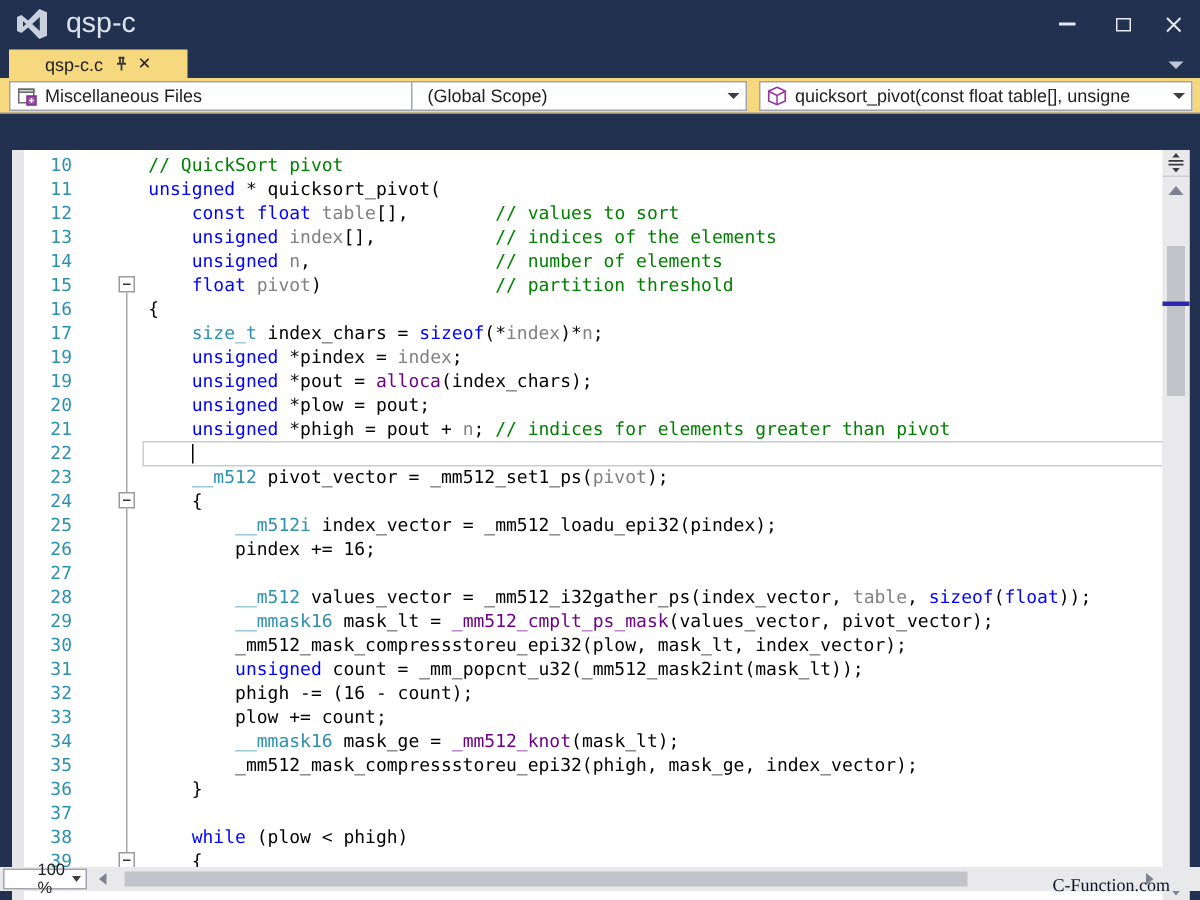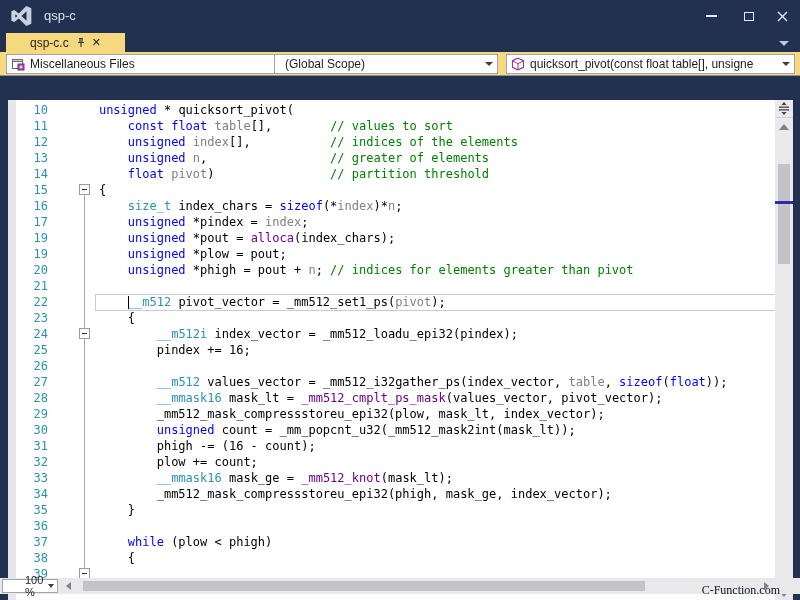--- a/index.html
+++ b/index.html
@@ -6,21 +6,21 @@
   html,body { background:#333; }
   .window {
     position:relative; width:800px; height:600px; overflow:hidden;
     background:#223150; font-family:"Liberation Sans", sans-serif;
     -webkit-font-smoothing:antialiased;
   }
   
   .titlebar { position:absolute; left:0; top:0; width:800px; height:32px; }
   .vslogo { position:absolute; left:11px; top:6px; }
   .apptitle { position:absolute; left:44px; top:0; height:32px; line-height:32px;
-    color:#DDE3EC; font-size:13px; }
+    color:#DDE3EC; font-size:19px; }
   .winbtn { position:absolute; top:4px; width:32px; height:24px; display:flex;
     align-items:center; justify-content:center; cursor:default; }
   .btn-min  { left:695px; } .btn-max { left:733px; } .btn-close { left:766px; }
   .glyph-min { width:11px; height:2px; background:#E6EAF2; }
   .glyph-max { width:10px; height:9px; border:1.5px solid #E6EAF2; }
   
   .tabrow { position:absolute; left:0; top:32px; width:800px; height:20px; }
   .doc-tab { position:absolute; left:6px; bottom:0; height:19px; background:#F6D97F;
     display:flex; align-items:center; padding:0 24px; gap:6px; }
   .doc-tab .lbl { font-size:12px; color:#1E1E1E; }
@@ -200,24 +200,25 @@
         <div>39</div>
         <div>40</div>
       </div>
     <div id="foldlayer">
         <div class="fold-vline" style="top: 95px; height: 392px;"></div>
         <div class="foldbox" style="top: 84px;"></div>
         <div class="foldbox" style="top: 228px;"></div>
         <div class="foldbox" style="top: 468px;"></div>
       </div>
     <div class="code" id="code">
+        <div class="line"><span style="color: rgb(0, 0, 0);">    </span><span style="color: rgb(0, 128, 0);">// QuickSort pivot</span></div>
         <div class="line"><span style="color: rgb(0, 0, 0);">    </span><span style="color: rgb(0, 0, 255);">unsigned</span><span style="color: rgb(0, 0, 0); text-align: right;"> * quicksort_pivot(</span></div>
         <div class="line"><span style="color: rgb(0, 0, 0);">        </span><span style="color: rgb(0, 0, 255);">const</span><span style="color: rgb(0, 0, 0);"> </span><span style="color: rgb(0, 0, 255);">float</span><span style="color: rgb(0, 0, 0);"> </span><span style="color: rgb(128, 128, 128);">table</span><span style="color: rgb(0, 0, 0);">[],        </span><span style="color: rgb(0, 128, 0);">// values to sort</span></div>
         <div class="line"><span style="color: rgb(0, 0, 0);">        </span><span style="color: rgb(0, 0, 255);">unsigned</span><span style="color: rgb(0, 0, 0);"> </span><span style="color: rgb(128, 128, 128);">index</span><span style="color: rgb(0, 0, 0);">[],           </span><span style="color: rgb(0, 128, 0);">// indices of the elements</span></div>
-        <div class="line"><span style="color: rgb(0, 0, 0);">        </span><span style="color: rgb(0, 0, 255);">unsigned</span><span style="color: rgb(0, 0, 0);"> </span><span style="color: rgb(128, 128, 128);">n</span><span style="color: rgb(0, 0, 0);">,                 </span><span style="color: rgb(0, 128, 0);">// greater of elements</span></div>
+        <div class="line"><span style="color: rgb(0, 0, 0);">        </span><span style="color: rgb(0, 0, 255);">unsigned</span><span style="color: rgb(0, 0, 0);"> </span><span style="color: rgb(128, 128, 128);">n</span><span style="color: rgb(0, 0, 0);">,                 </span><span style="color: rgb(0, 128, 0);">// number of elements</span></div>
         <div class="line"><span style="color: rgb(0, 0, 0);">        </span><span style="color: rgb(0, 0, 255);">float</span><span style="color: rgb(0, 0, 0);"> </span><span style="color: rgb(128, 128, 128);">pivot</span><span style="color: rgb(0, 0, 0);">)                </span><span style="color: rgb(0, 128, 0);">// partition threshold</span></div>
         <div class="line"><span style="color: rgb(0, 0, 0);">    {</span></div>
         <div class="line"><span style="color: rgb(0, 0, 0);">        </span><span style="color: rgb(43, 145, 175);">size_t</span><span style="color: rgb(0, 0, 0);"> index_chars = </span><span style="color: rgb(0, 0, 255);">sizeof</span><span style="color: rgb(0, 0, 0);">(*</span><span style="color: rgb(128, 128, 128);">index</span><span style="color: rgb(0, 0, 0);">)*</span><span style="color: rgb(128, 128, 128);">n</span><span style="color: rgb(0, 0, 0);">;</span></div>
         <div class="line"><span style="color: rgb(0, 0, 0);">        </span><span style="color: rgb(0, 0, 255);">unsigned</span><span style="color: rgb(0, 0, 0);"> *pindex = </span><span style="color: rgb(128, 128, 128);">index</span><span style="color: rgb(0, 0, 0);">;</span></div>
         <div class="line"><span style="color: rgb(0, 0, 0);">        </span><span style="color: rgb(0, 0, 255);">unsigned</span><span style="color: rgb(0, 0, 0);"> *pout = </span><span style="color: rgb(111, 0, 138);">alloca</span><span style="color: rgb(0, 0, 0);">(index_chars);</span></div>
         <div class="line"><span style="color: rgb(0, 0, 0);">        </span><span style="color: rgb(0, 0, 255);">unsigned</span><span style="color: rgb(0, 0, 0);"> *plow = pout;</span></div>
         <div class="line"><span style="color: rgb(0, 0, 0);">        </span><span style="color: rgb(0, 0, 255);">unsigned</span><span style="color: rgb(0, 0, 0);"> *phigh = pout + </span><span style="color: rgb(128, 128, 128);">n</span><span style="color: rgb(0, 0, 0);">; </span><span style="color: rgb(0, 128, 0);">// indices for elements greater than pivot</span></div>
         <div class="line"></div>
         <div class="line"><span style="color: rgb(0, 0, 0);">        </span><span style="color: rgb(43, 145, 175);">__m512</span><span style="color: rgb(0, 0, 0);"> pivot_vector = _mm512_set1_ps(</span><span style="color: rgb(128, 128, 128);">pivot</span><span style="color: rgb(0, 0, 0);">);</span></div>
         <div class="line"><span style="color: rgb(0, 0, 0);">        {</span></div>

